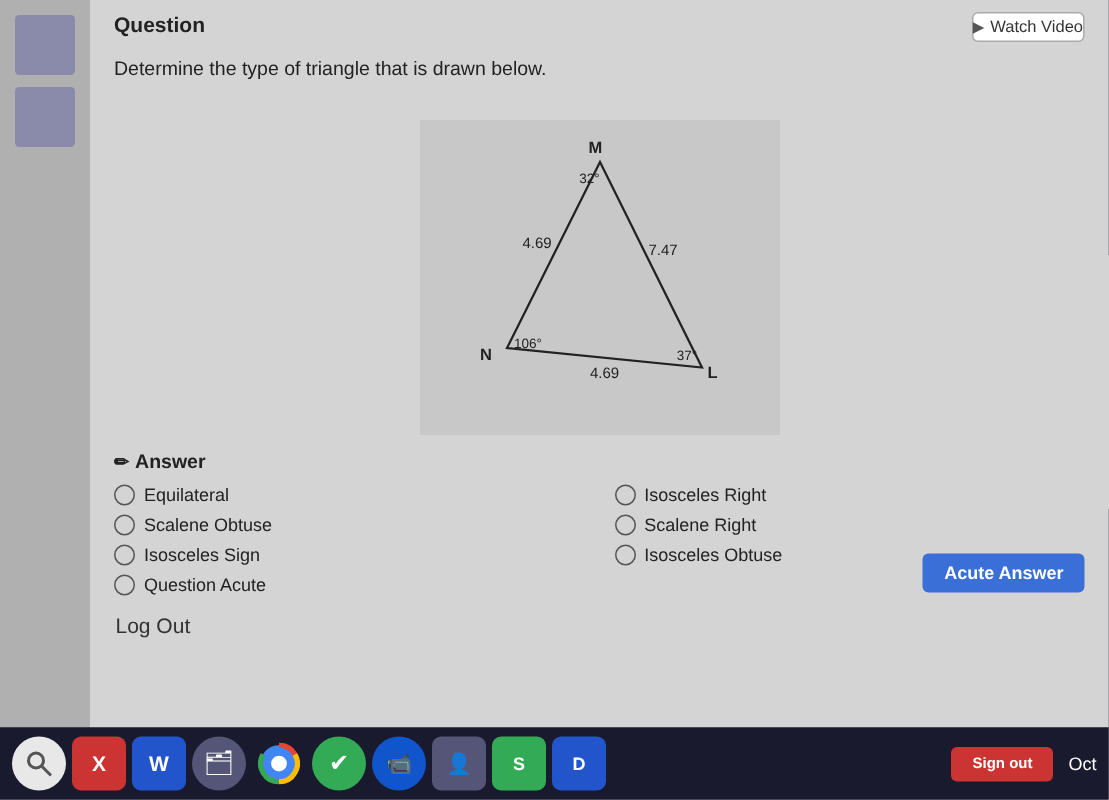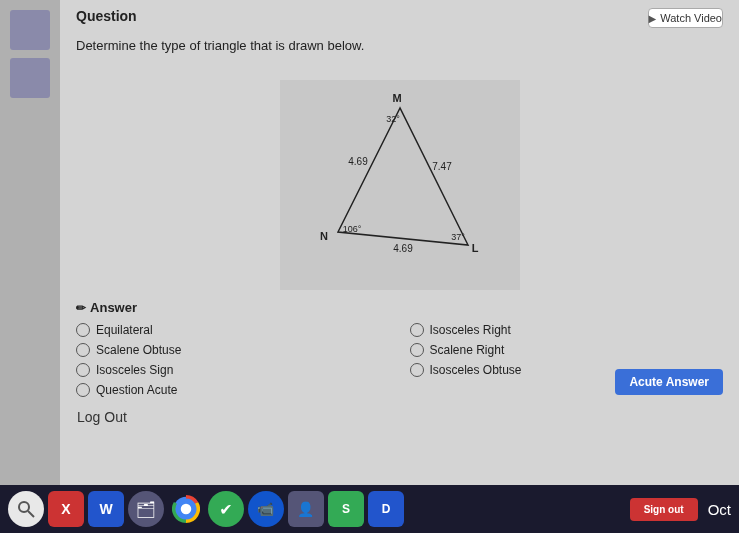--- a/index.html
+++ b/index.html
@@ -256,21 +256,21 @@
       border: none;
       border-radius: 4px;
       padding: 6px 14px;
       font-size: 10px;
       font-weight: bold;
       cursor: pointer;
     }
 
     .taskbar-time {
       color: white;
-      font-size: 15px;
+      font-size: 12px;
       margin-left: 6px;
       white-space: nowrap;
     }
 
     
     .chrome-svg {
       width: 28px;
       height: 28px;
     }
   </style>

